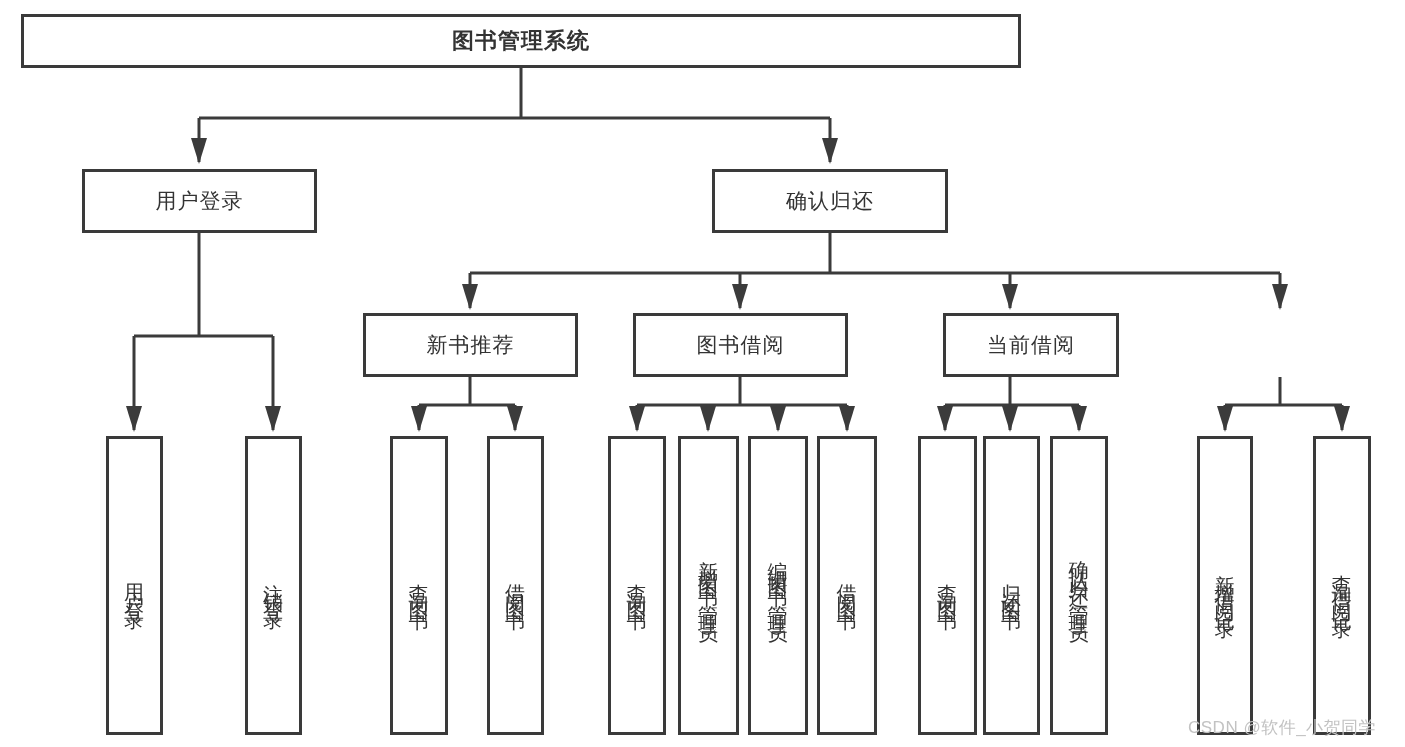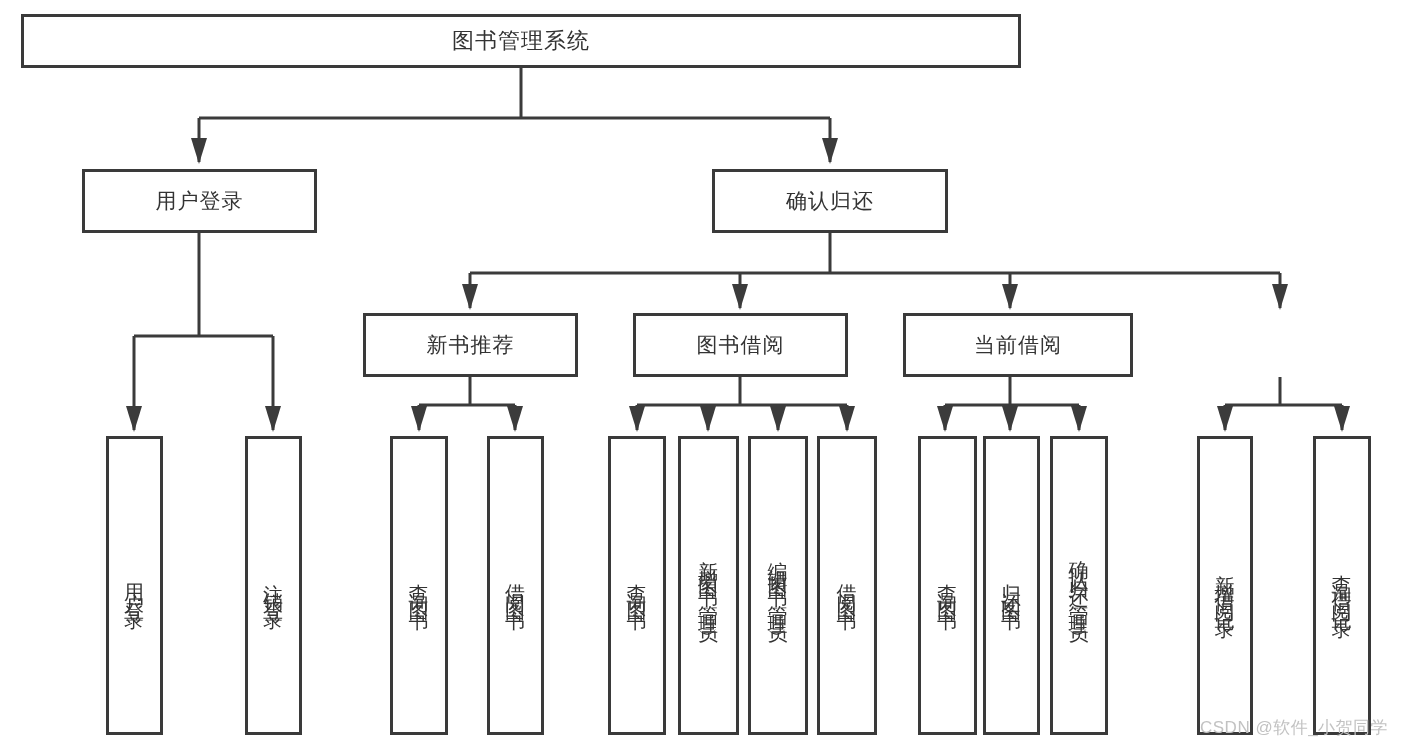--- a/index.html
+++ b/index.html
@@ -50,21 +50,20 @@
   }
   .watermark {
     position: absolute;
     left: 1188px;
     top: 716px;
     font-size: 17px;
     color: #c2c2c2;
     letter-spacing: 0.5px;
     white-space: nowrap;
     z-index: 3;
-    margin-left: 12px;
   }
 </style>
 </head>
 <body>
 
 <div id="stage">
 
   <svg id="connectors" width="1405" height="747" viewBox="0 0 1405 747">
     <defs>
       <marker id="arw" markerUnits="userSpaceOnUse" markerWidth="30" markerHeight="20" refX="24" refY="8" orient="auto">
@@ -97,28 +96,28 @@
       <line x1="778" y1="405" x2="778" y2="430" marker-end="url(#arw)"></line>
       <line x1="847" y1="405" x2="847" y2="430" marker-end="url(#arw)"></line>
       <line x1="945" y1="405" x2="945" y2="430" marker-end="url(#arw)"></line>
       <line x1="1010" y1="405" x2="1010" y2="430" marker-end="url(#arw)"></line>
       <line x1="1079" y1="405" x2="1079" y2="430" marker-end="url(#arw)"></line>
       <line x1="1225" y1="405" x2="1225" y2="430" marker-end="url(#arw)"></line>
       <line x1="1342" y1="405" x2="1342" y2="430" marker-end="url(#arw)"></line>
     </g>
   </svg>
 
-  <div class="node h root" style="left:21px; top:14px; width:1000px; height:54px;">图书管理系统</div>
+  <div class="node h root" style="left:21px; top:14px; width:1000px; height:54px;font-weight:bold;">图书管理系统</div>
 
   <div class="node h" style="left:82px; top:169px; width:235px; height:64px;">用户登录</div>
   <div class="node h" style="left:712px; top:169px; width:236px; height:64px;">确认归还</div>
 
   <div class="node h" style="left:633px; top:313px; width:215px; height:64px;">图书借阅</div>
   <div class="node h" style="left:363px; top:313px; width:215px; height:64px;">新书推荐</div>
-  <div class="node h" style="left:903px; top:313px; width:230px; height:64px;">当前借阅</div>
+  <div class="node h" style="left:943px; top:313px; width:176px; height:64px;">当前借阅</div>
 
   <div class="node leaf" style="left:106px; top:436px; width:57px; height:299px;">
     <span>用户登录</span>
   </div>
   <div class="node leaf" style="left:245px; top:436px; width:57px; height:299px;">
     <span>注销登录</span>
   </div>
 
   <div class="node leaf" style="left:390px; top:436px; width:58px; height:299px;">
     <span>查询图书</span>

